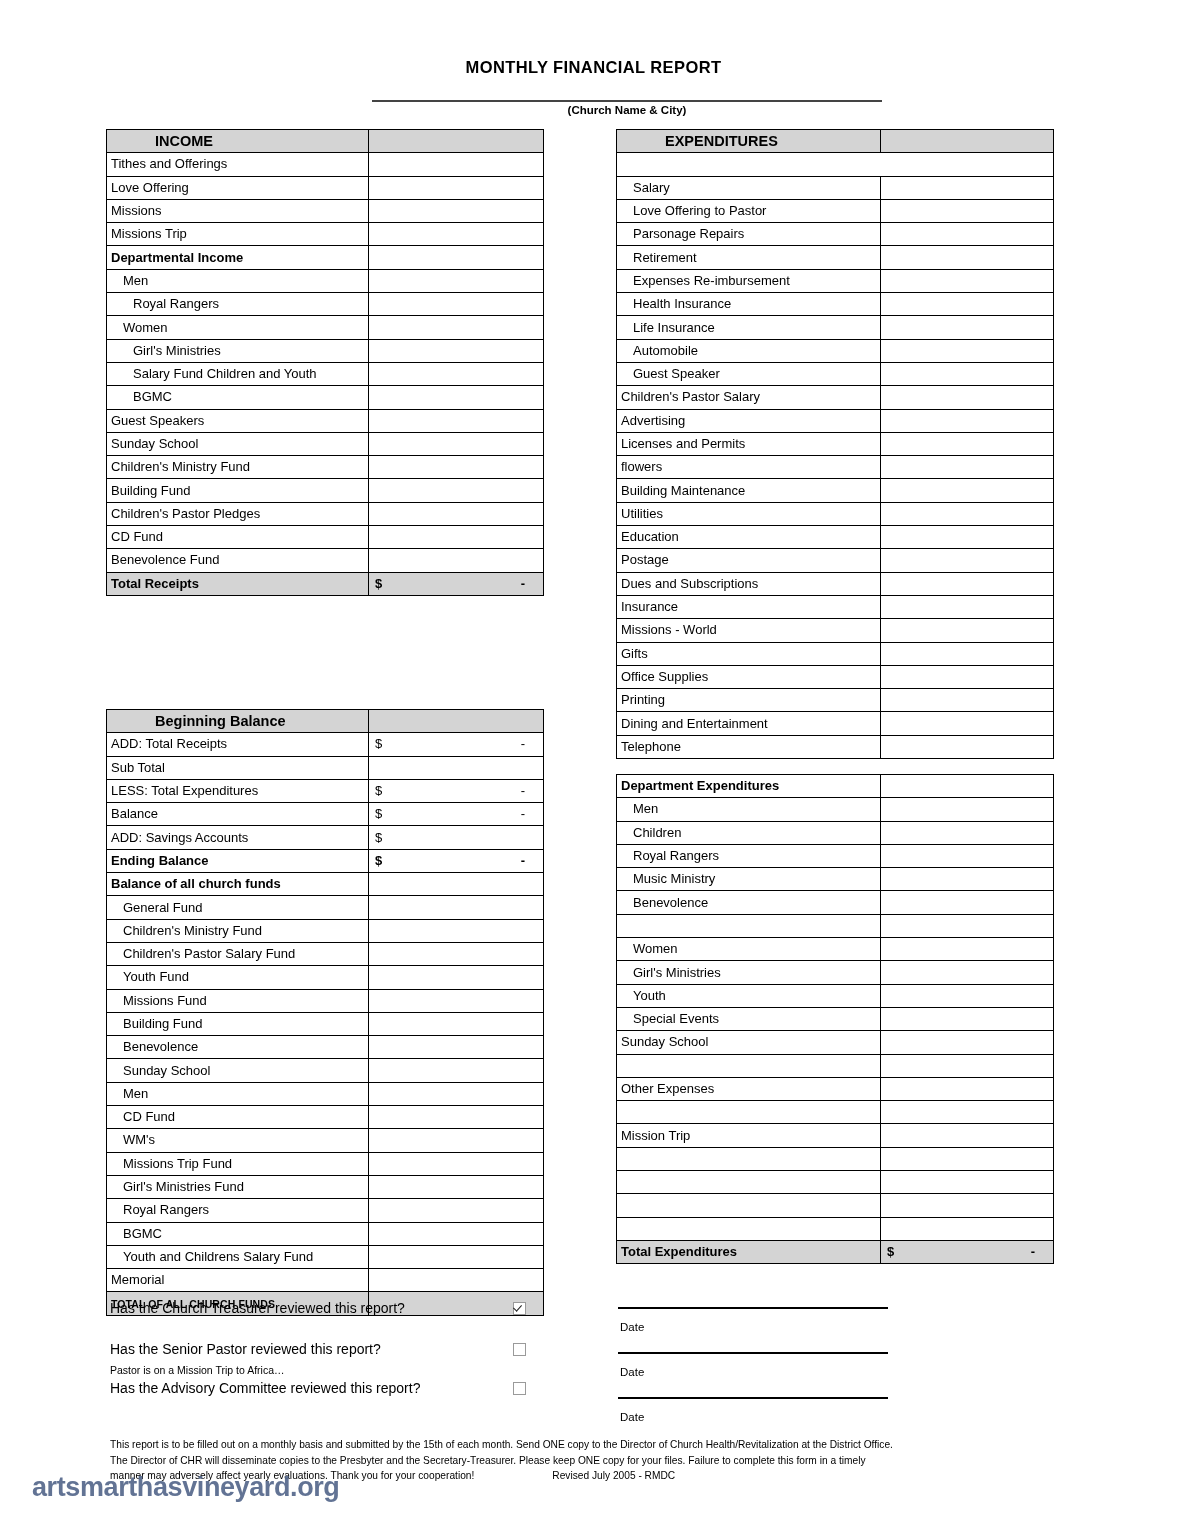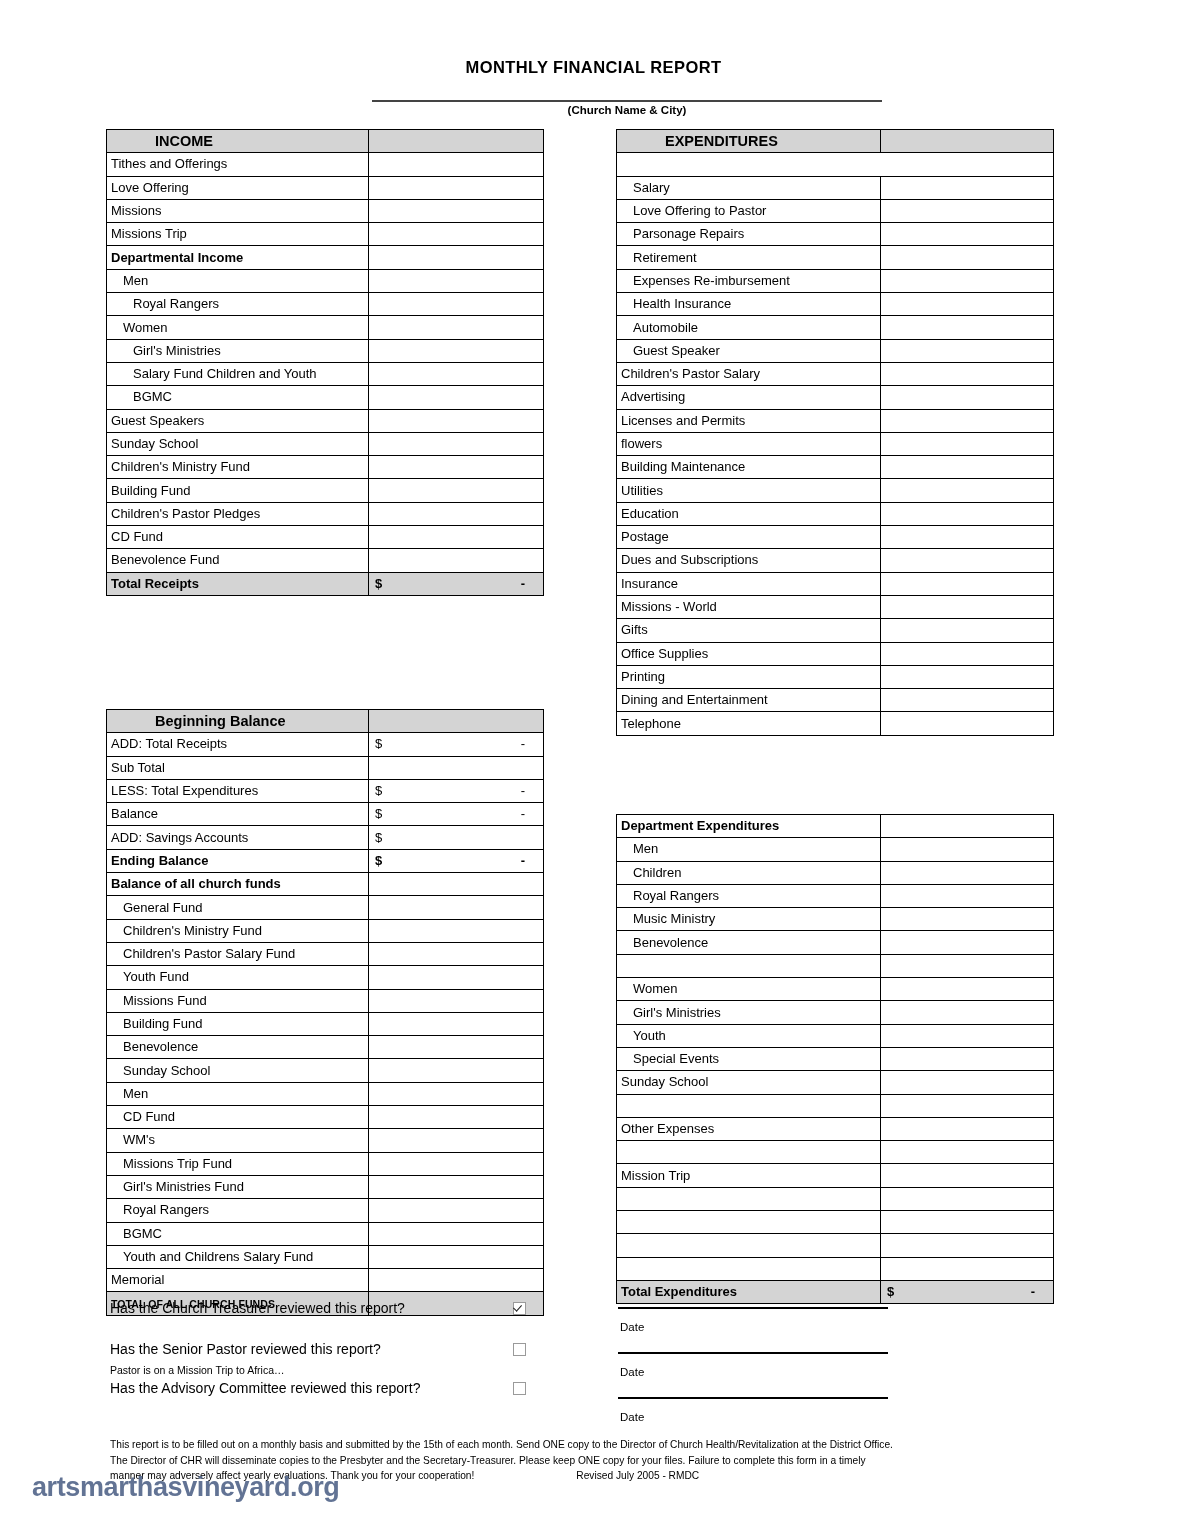--- a/index.html
+++ b/index.html
@@ -96,21 +96,21 @@
     padding: 0 18px 0 6px;
     height: 100%;
     font-size: 13px;
   }
   .money.b { font-weight: bold; }
 
   
   #income-table    { left: 106px; top: 129px;  width: 437px; }
   #balance-table   { left: 106px; top: 709px;  width: 437px; }
   #expend-table    { left: 616px; top: 129px;  width: 437px; }
-  #dept-table      { left: 616px; top: 814px;  width: 437px; }
+  #dept-table      { left: 616px; top: 774px;  width: 437px; }
 
   
   .review {
     position: absolute;
     left: 110px;
     top: 1297px;
     width: 440px;
   }
   .review-row {
     display: flex;
@@ -169,21 +169,21 @@
     position: absolute;
     left: 110px;
     top: 1437px;
     width: 940px;
     font-size: 10.2px;
     line-height: 15.5px;
     text-align: left;
   }
   .footer .rev {
     display: inline-block;
-    margin-left: 102px;
+    margin-left: 78px;
     text-align: right;
   }
 
   .watermark {
     position: absolute;
     left: 32px;
     top: 1472px;
     font-size: 27px;
     font-weight: bold;
     color: #55688c;
@@ -322,20 +322,24 @@
         <tr>
           <td class="ind1">Retirement</td>
           <td class="val"></td>
         </tr>
         <tr>
           <td class="ind1">Expenses Re-imbursement</td>
           <td class="val"></td>
         </tr>
         <tr>
           <td class="ind1">Health Insurance</td>
+          <td class="val"></td>
+        </tr>
+        <tr>
+          <td class="ind1">Life Insurance</td>
           <td class="val"></td>
         </tr>
         <tr>
           <td class="ind1">Automobile</td>
           <td class="val"></td>
         </tr>
         <tr>
           <td class="ind1">Guest Speaker</td>
           <td class="val"></td>
         </tr>

